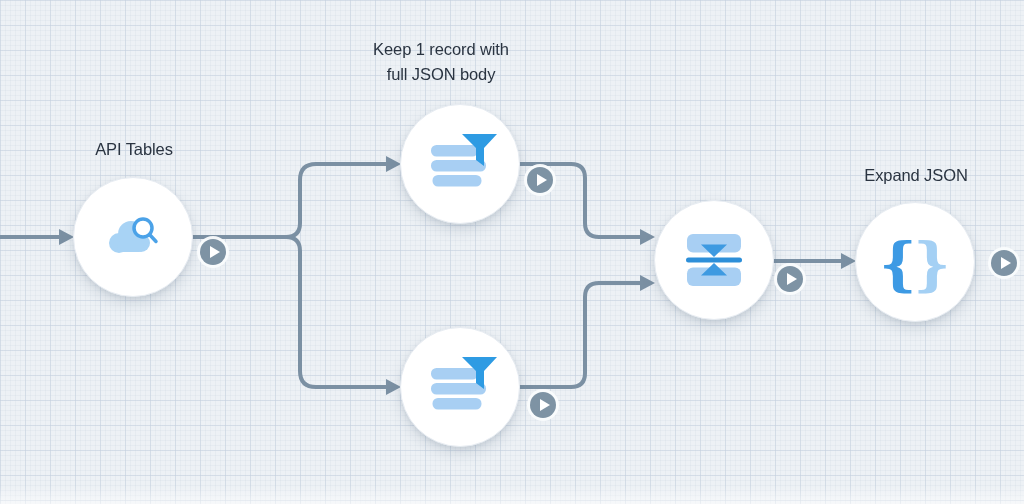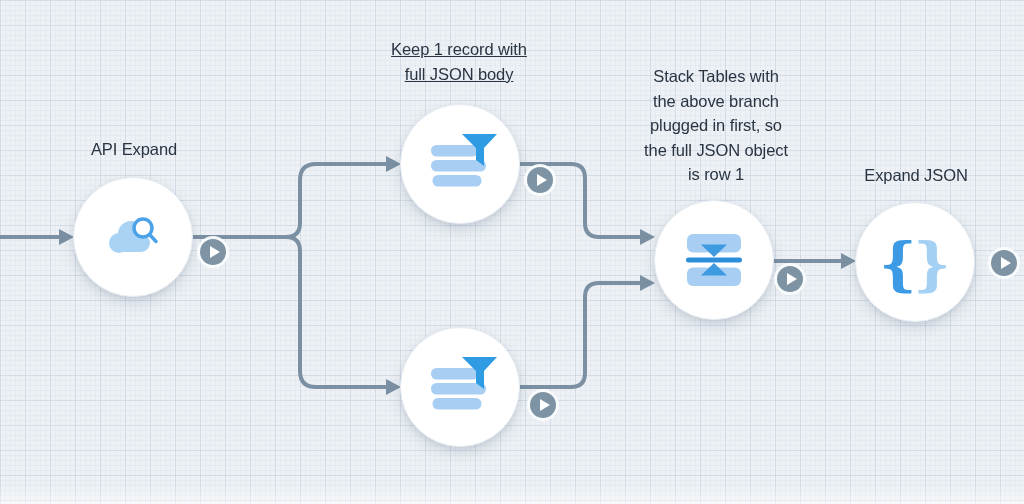--- a/index.html
+++ b/index.html
@@ -71,36 +71,36 @@
       <g fill="#A8D3F5">
         <circle cx="13" cy="26" r="10"></circle>
         <circle cx="25" cy="17" r="13"></circle>
         <circle cx="35" cy="26" r="9"></circle>
         <rect x="11" y="24" width="27" height="11" rx="5"></rect>
       </g>
       <circle cx="37" cy="11" r="9" fill="#FFFFFF" stroke="#4BA2E8" stroke-width="3.5"></circle>
       <line x1="43.5" y1="17.5" x2="50" y2="24.5" stroke="#4BA2E8" stroke-width="3.5" stroke-linecap="round"></line>
     </svg>
   </div>
-  <div class="node-label" style="left:134px;top:137px;">API Expand</div>
+  <div class="node-label" style="left:134px;top:137px;">API Tables</div>
   <div class="play" style="left:200px;top:239px;">
     <span class="play-tri"></span>
   </div>
 
   <div class="node" style="left:400px;top:104px;">
     <svg class="icon-shift-filter" width="66" height="54" viewBox="0 0 66 54">
       <g fill="#A8CFF3">
         <rect x="0" y="11" width="47" height="11.5" rx="5.5"></rect>
         <rect x="0" y="26" width="55" height="11.5" rx="5.5"></rect>
         <rect x="1.5" y="41" width="49" height="11.5" rx="5.5"></rect>
       </g>
       <polygon points="31,0 66,0 53,14 53,32 45,26 45,14" fill="#2E9BE3"></polygon>
     </svg>
   </div>
-  <div class="node-label" style="left:459px;top:37px;text-decoration:underline;">Keep 1 record with
+  <div class="node-label" style="left:441px;top:37px;">Keep 1 record with
 full JSON body</div>
   <div class="play" style="left:527px;top:167px;">
     <span class="play-tri"></span>
   </div>
 
   <div class="node" style="left:400px;top:327px;">
     <svg class="icon-shift-filter" width="66" height="54" viewBox="0 0 66 54">
       <g fill="#A8CFF3">
         <rect x="0" y="11" width="47" height="11.5" rx="5.5"></rect>
         <rect x="0" y="26" width="55" height="11.5" rx="5.5"></rect>
@@ -115,25 +115,20 @@
 
   <div class="node" style="left:654px;top:200px;">
     <svg width="56" height="52" viewBox="0 0 56 52">
       <rect x="1" y="0" width="54" height="18.5" rx="6" fill="#A8CFF3"></rect>
       <rect x="1" y="33.5" width="54" height="18.5" rx="6" fill="#A8CFF3"></rect>
       <rect x="0" y="23.5" width="56" height="5" rx="2.5" fill="#2D8FD9"></rect>
       <polygon points="15,10.5 41,10.5 28,23" fill="#3E9AE1"></polygon>
       <polygon points="28,29 15,41.5 41,41.5" fill="#3E9AE1"></polygon>
     </svg>
   </div>
-  <div class="node-label" style="left:716px;top:64px;">Stack Tables with
-the above branch
-plugged in first, so
-the full JSON object
-is row 1</div>
   <div class="play" style="left:777px;top:266px;">
     <span class="play-tri"></span>
   </div>
 
   <div class="node" style="left:855px;top:202px;">
     <svg width="68" height="68" viewBox="0 0 68 68">
       <text x="17" y="56" text-anchor="middle" font-family="DejaVu Serif, serif" font-weight="bold" font-size="58" fill="#3D9AE4">{</text>
       <text x="51" y="56" text-anchor="middle" font-family="DejaVu Serif, serif" font-weight="bold" font-size="58" fill="#A4D0F4">}</text>
     </svg>
   </div>

